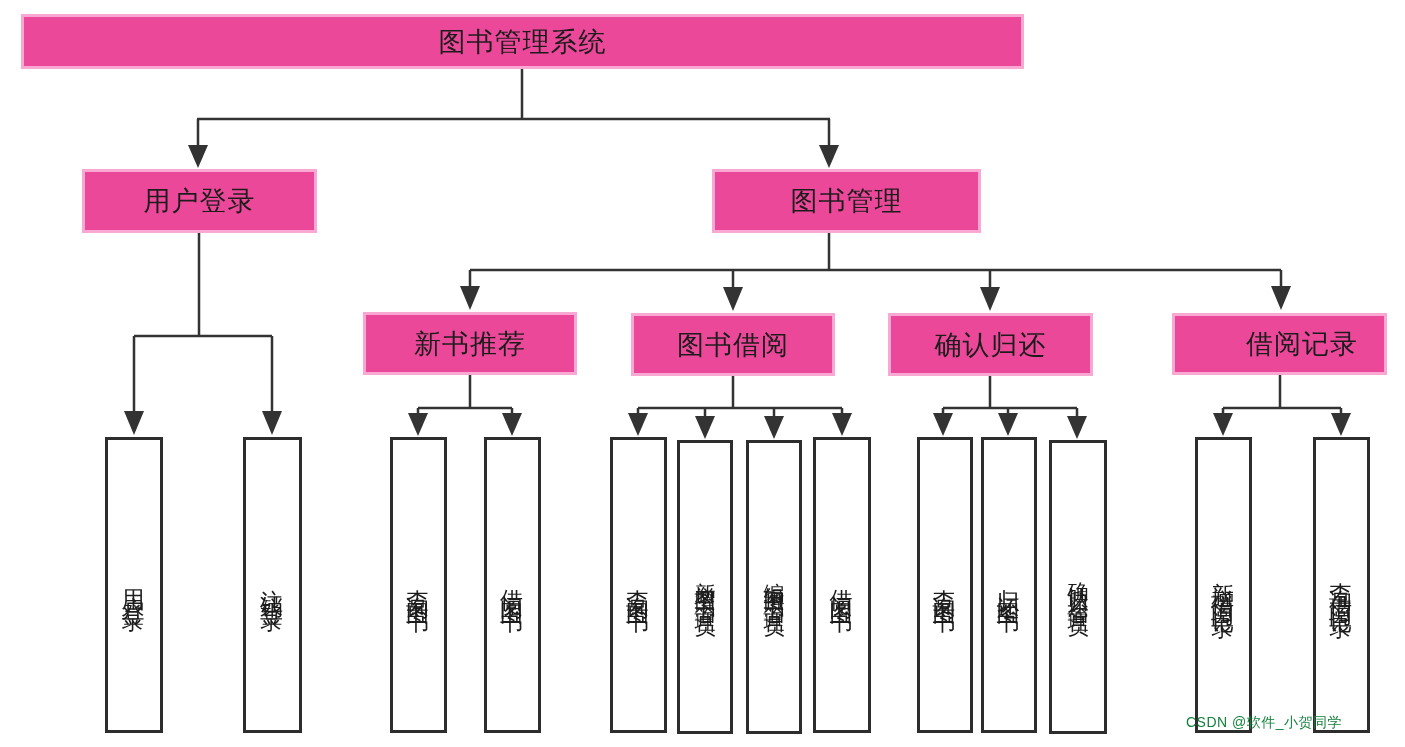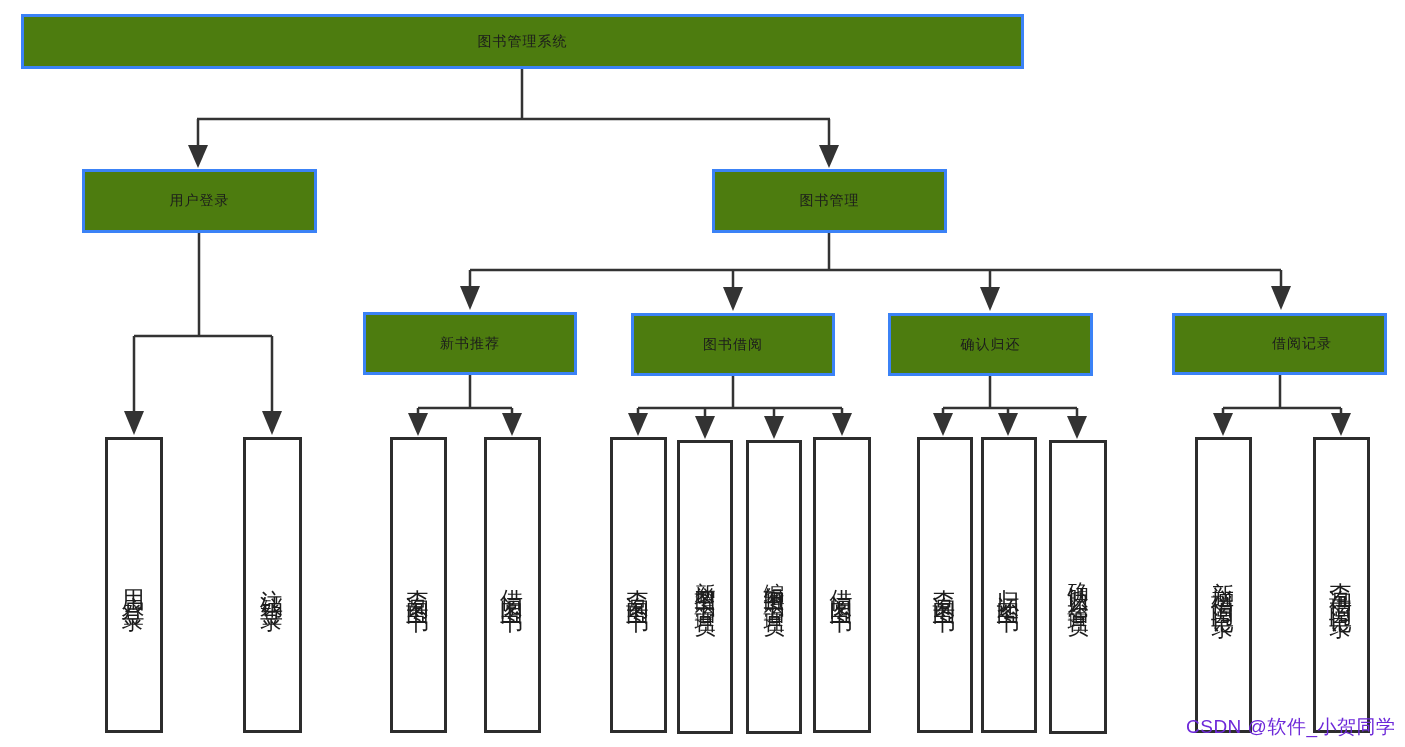--- a/index.html
+++ b/index.html
@@ -19,27 +19,27 @@
     position: absolute;
     left: 0;
     top: 0;
     width: 1405px;
     height: 747px;
     pointer-events: none;
   }
   .node {
     position: absolute;
     box-sizing: border-box;
-    border: 3px solid #3b82f6;
-    background: #4d7c0f;
+    border: 3px solid #f9a8d4;
+    background: #ec4899;
     display: flex;
     align-items: center;
     justify-content: center;
     color: #1c1c1c;
-    font-size: 14px;
+    font-size: 27px;
     letter-spacing: 1px;
     z-index: 2;
   }
   .leaf {
     position: absolute;
     box-sizing: border-box;
     border: 3px solid #2d2d2d;
     background: #ffffff;
     display: flex;
     align-items: center;
@@ -57,22 +57,22 @@
   }
   .leaf.tight span {
     font-size: 21px;
     letter-spacing: 5px;
   }
   .watermark {
     position: absolute;
     left: 1186px;
     top: 714px;
     width: 215px;
-    font-size: 19px;
-    color: #6d28d9;
+    font-size: 14px;
+    color: #15803d;
     letter-spacing: 0.5px;
     white-space: nowrap;
     z-index: 3;
   }
 </style>
 </head>
 <body>
 
 <div id="canvas">
 
@@ -119,21 +119,21 @@
       <polygon points="1077,439 1067,416 1087,416"></polygon>
 
       <polygon points="1223,436 1213,413 1233,413"></polygon>
       <polygon points="1341,436 1331,413 1351,413"></polygon>
     </g>
   </svg>
 
   <div class="node" style="left:21px; top:14px; width:1003px; height:55px;">图书管理系统</div>
 
   <div class="node" style="left:82px; top:169px; width:235px; height:64px;">用户登录</div>
-  <div class="node" style="left:712px; top:169px; width:235px; height:64px;text-align:center;">图书管理</div>
+  <div class="node" style="left:712px; top:169px; width:269px; height:64px;text-align:center;">图书管理</div>
 
   <div class="node" style="left:363px; top:312px; width:214px; height:63px;">新书推荐</div>
   <div class="node" style="left:631px; top:313px; width:204px; height:63px;">图书借阅</div>
   <div class="node" style="left:888px; top:313px; width:205px; height:63px;">确认归还</div>
   <div class="node" style="left:1172px; top:313px; width:215px; height:62px;padding-left:45px;">借阅记录</div>
 
   <div class="leaf" style="left:105px; top:437px; width:58px; height:296px;">
     <span>用户登录</span>
   </div>
   <div class="leaf" style="left:243px; top:437px; width:59px; height:296px;">

